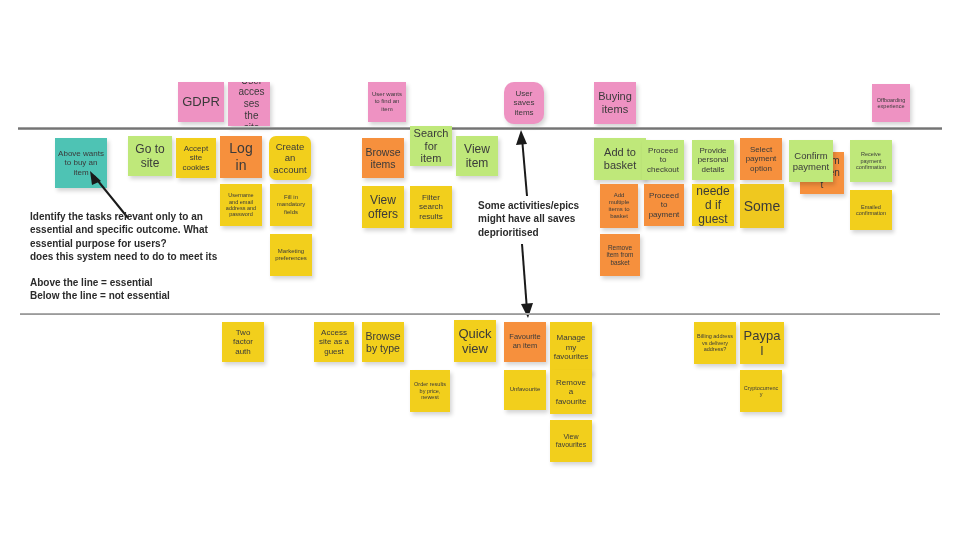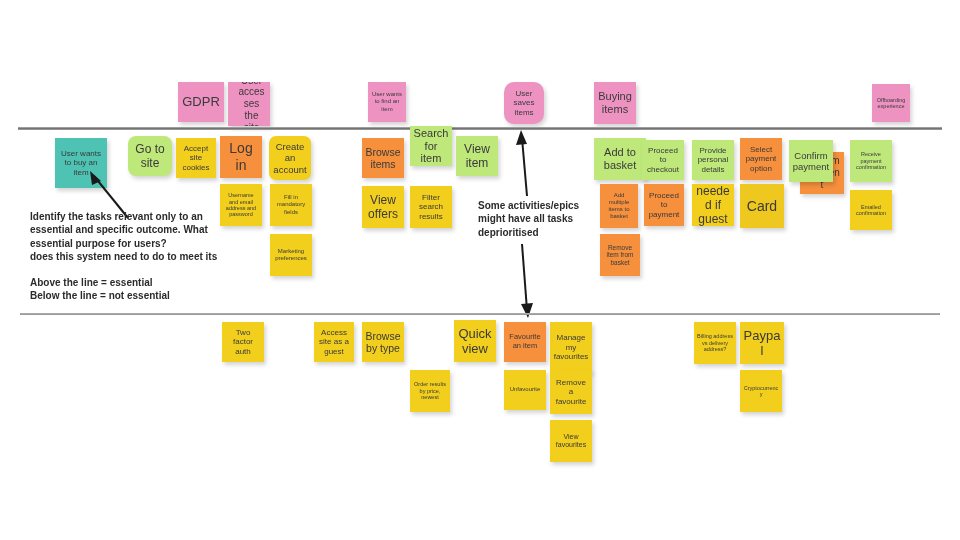--- a/index.html
+++ b/index.html
@@ -87,24 +87,24 @@
     <span>Buying items</span>
   </div>
 
   <div class="note" style="left:872px; top:84px; width:38px; height:38px; background:#ee92c2; font-size:5.5px;">
     <span>Offboarding experience</span>
   </div>
 
   <div class="divider" style="left:18px; top:127px; width:924px;"></div>
 
   <div class="note" style="left:55px; top:138px; width:52px; height:50px; background:#4ec3b4; font-size:8px;">
-    <span>User wants to buy an item</span>
-  </div>
-
-  <div class="note" style="left:128px; top:136px; width:44px; height:40px; background:#bfe87a; font-size:12px;border-radius:8px;">
+    <span>Above wants to buy an item</span>
+  </div>
+
+  <div class="note" style="left:128px; top:136px; width:44px; height:40px; background:#bfe87a; font-size:12px;">
     <span>Go to site</span>
   </div>
 
   <div class="note" style="left:176px; top:138px; width:40px; height:40px; background:#f2cf1c; font-size:8px;">
     <span>Accept site cookies</span>
   </div>
 
   <div class="note" style="left:220px; top:136px; width:42px; height:42px; background:#f6903d; font-size:14px;">
     <span>Log in</span>
   </div>
@@ -175,21 +175,21 @@
 
   <div class="note" style="left:644px; top:184px; width:40px; height:42px; background:#f6903d; font-size:8px;">
     <span>Proceed to payment</span>
   </div>
 
   <div class="note" style="left:692px; top:184px; width:42px; height:42px; background:#f2cf1c; font-size:12px;">
     <span>Only needed if guest?</span>
   </div>
 
   <div class="note" style="left:740px; top:184px; width:44px; height:44px; background:#efc81f; font-size:14px;">
-    <span>Card</span>
+    <span>Some</span>
   </div>
 
   <div class="note" style="left:850px; top:190px; width:42px; height:40px; background:#f2cf1c; font-size:5.5px;">
     <span>Emailed confirmation</span>
   </div>
 
   <div class="note" style="left:270px; top:234px; width:42px; height:42px; background:#f2cf1c; font-size:6px;">
     <span>Marketing preferences</span>
   </div>
 
@@ -214,21 +214,21 @@
     <div>Below the line = not essential</div>
   </div>
 
   <svg class="arrow-svg" style="left:510px; top:128px; width:30px; height:70px;" viewBox="0 0 30 70">
     <line x1="17" y1="68" x2="12" y2="10" stroke="#1a1a1a" stroke-width="2"></line>
     <polygon points="11,2 17,16 6,17" fill="#1a1a1a"></polygon>
   </svg>
 
   <div class="annot" style="left:478px; top:199px; width:130px; font-size:10px;">
     <div>Some activities/epics</div>
-    <div>might have all tasks</div>
+    <div>might have all saves</div>
     <div>deprioritised</div>
   </div>
 
   <svg class="arrow-svg" style="left:510px; top:242px; width:30px; height:78px;" viewBox="0 0 30 78">
     <line x1="12" y1="2" x2="17" y2="68" stroke="#1a1a1a" stroke-width="2"></line>
     <polygon points="18,76 11,62 23,61" fill="#1a1a1a"></polygon>
   </svg>
 
   <div class="divider thin" style="left:20px; top:313px; width:920px;"></div>
 

